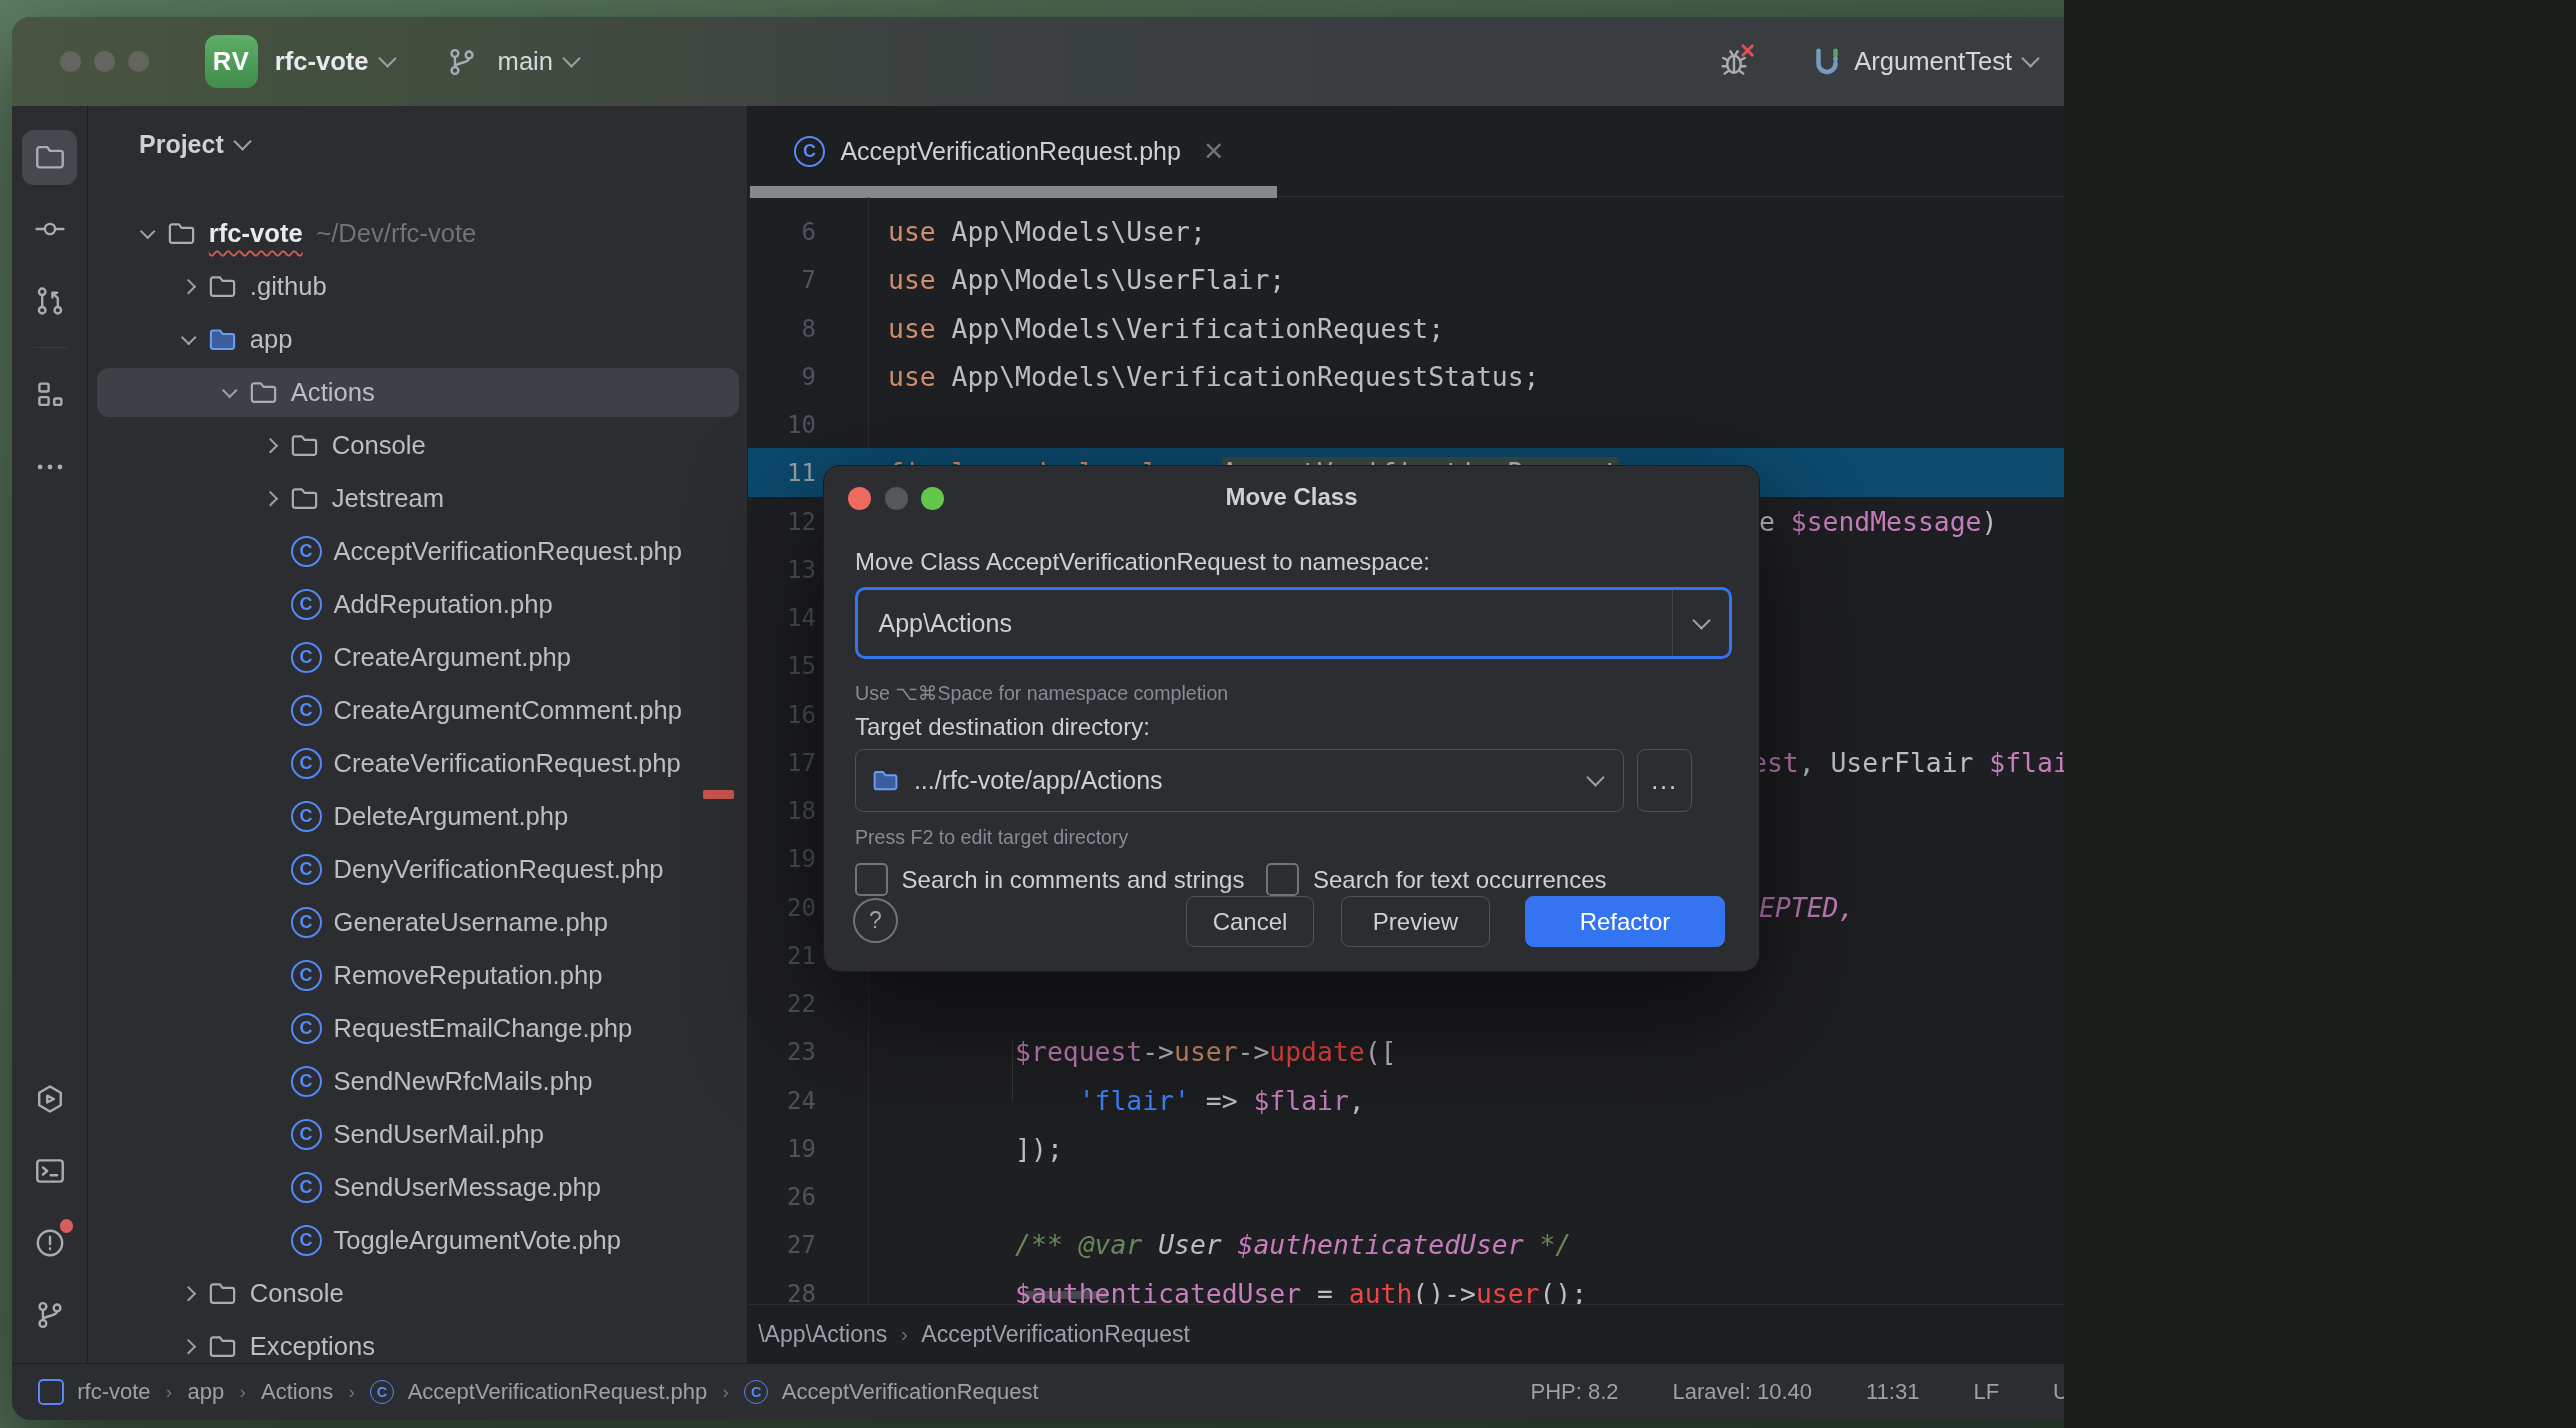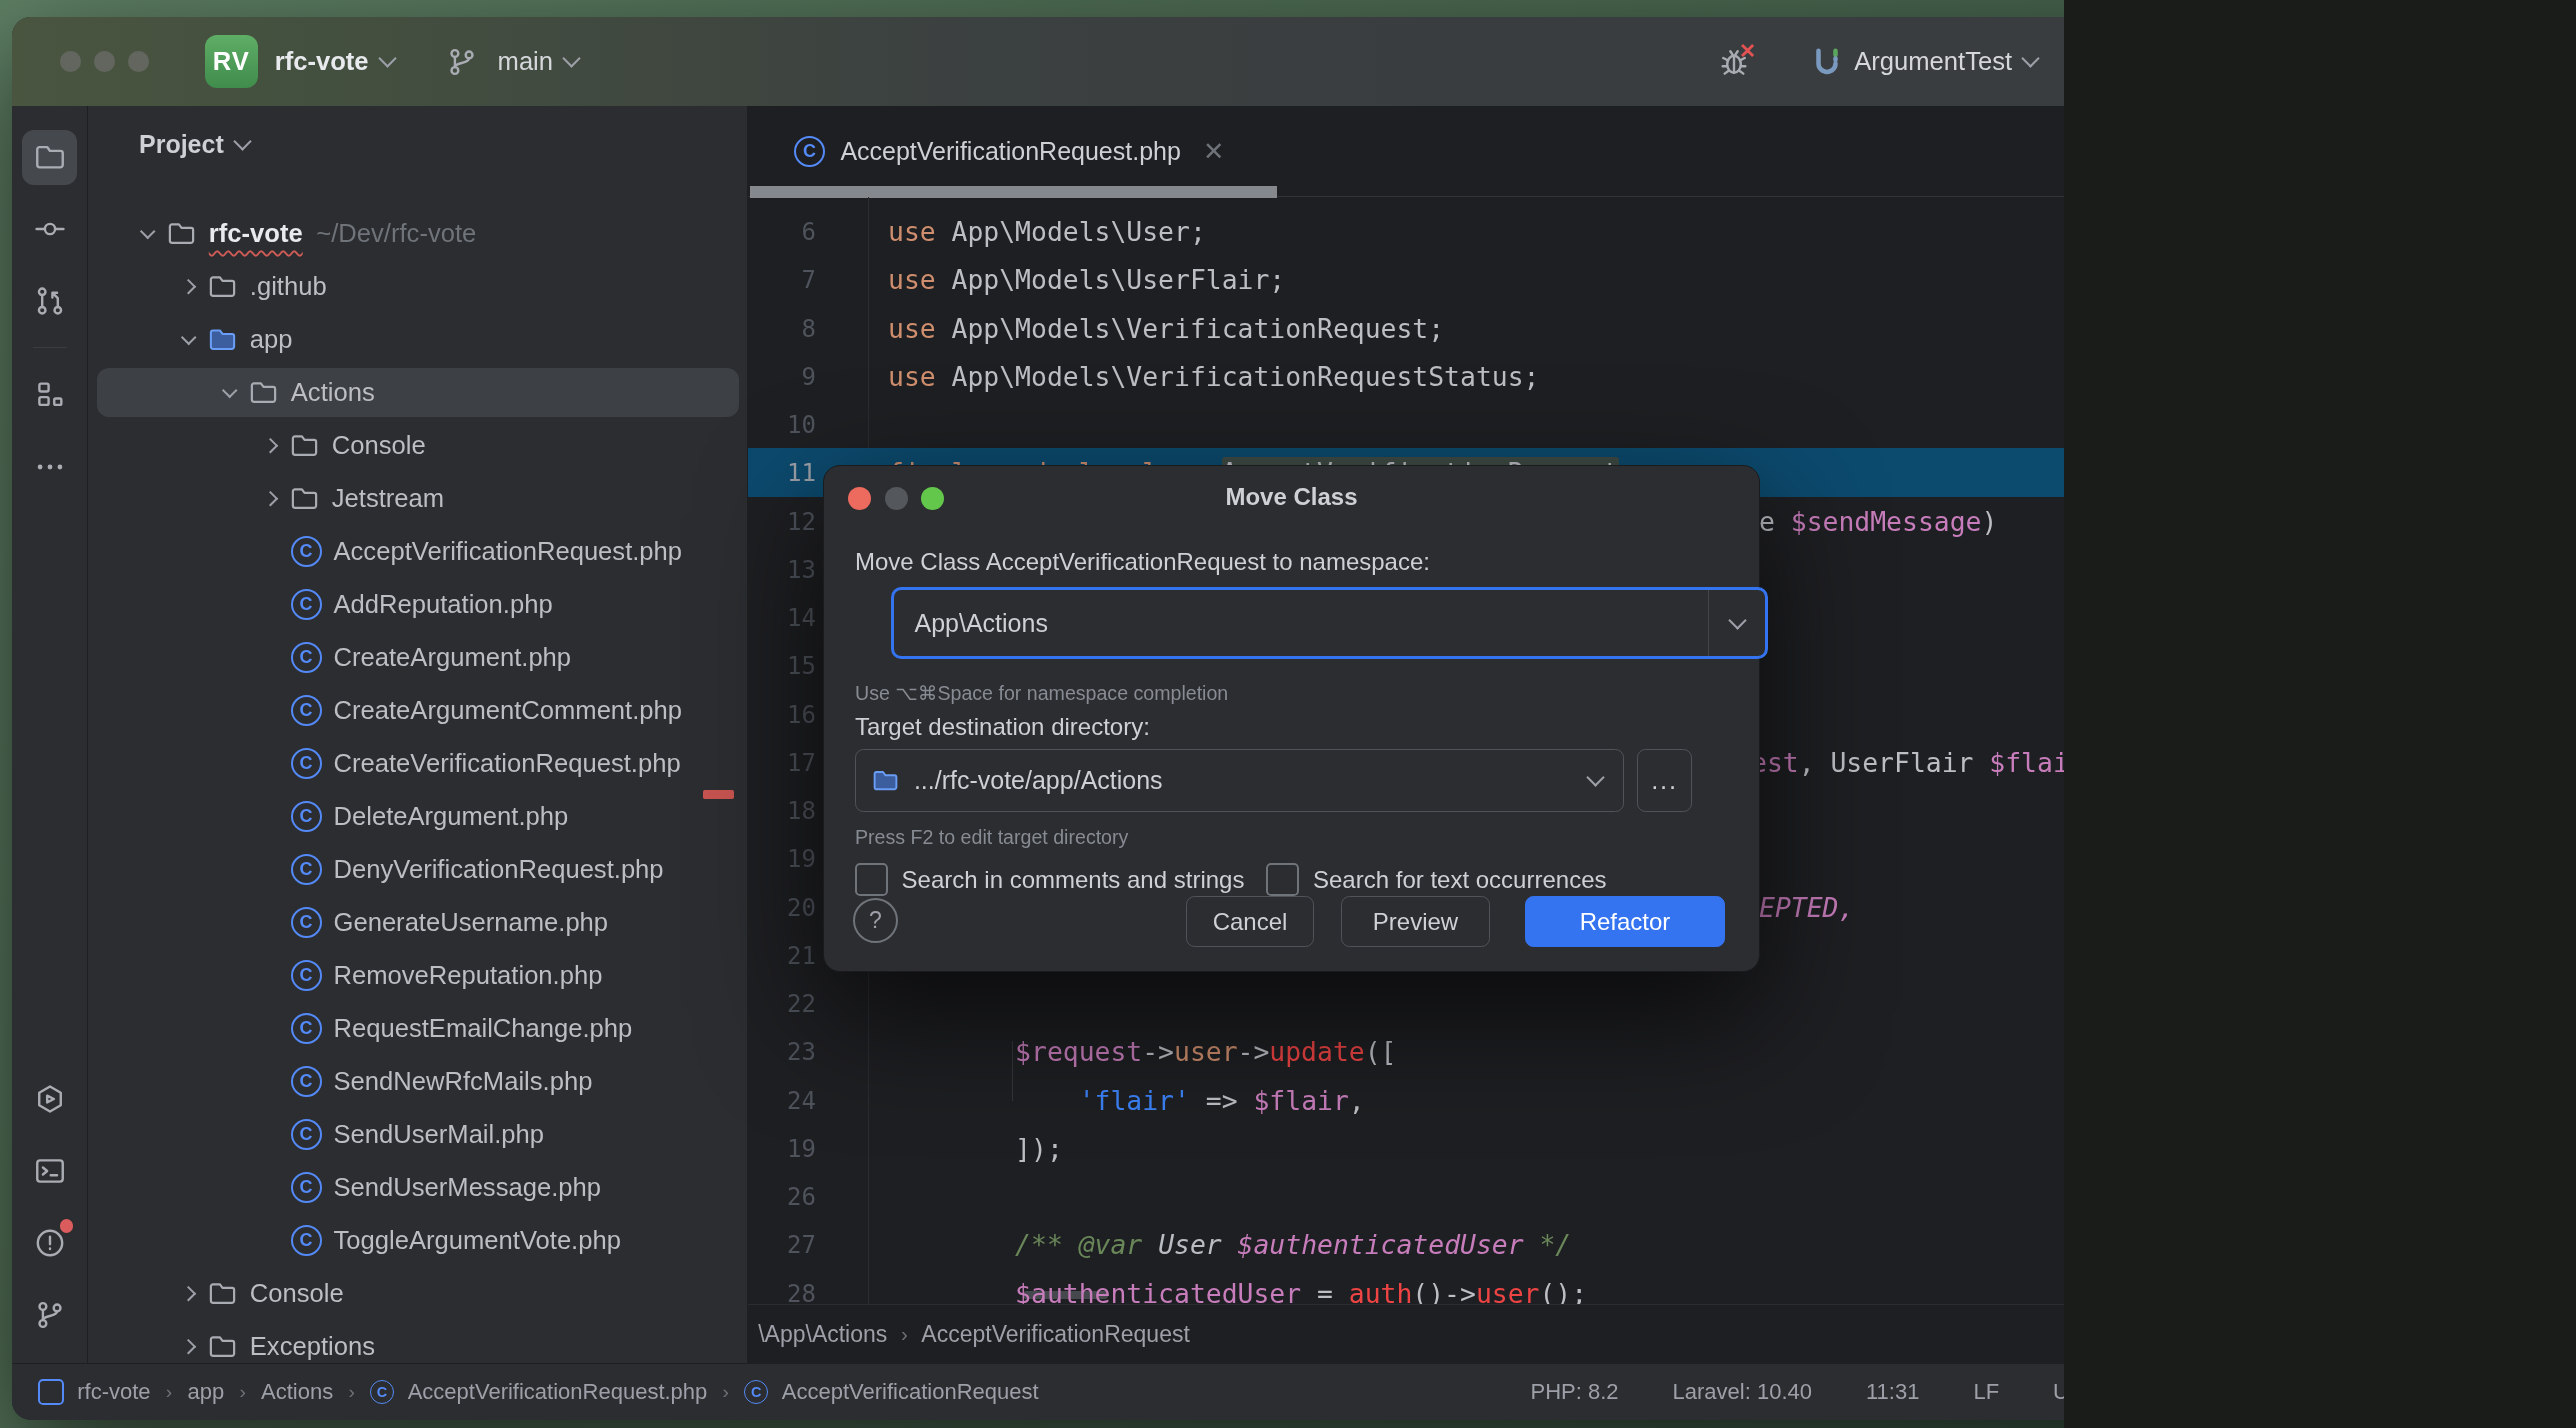--- a/index.html
+++ b/index.html
@@ -99,21 +99,21 @@
   .projsq{width:22px;height:22px;border:2.1px solid #548AF7;border-radius:5.1px;}
   
   .dialog{position:absolute;left:823px;top:465px;width:935px;height:505px;background:#2B2D30;border-radius:17px;
           border:0.9px solid #1a1b1d;box-shadow:0 43px 119px rgba(0,0,0,.68);z-index:50;font-size:24px;color:#CED0D6;}
   .dtl{position:absolute;top:20.5px;left:24px;display:flex;gap:13.6px;}
   .dtl span{width:23px;height:23px;border-radius:50%;}
   .dtitle{position:absolute;top:17px;left:0;right:0;text-align:center;font-weight:bold;color:#CED0D6;}
   .dlabel{position:absolute;left:31px;color:#CED0D6;}
   .dhint{position:absolute;left:31px;font-size:19.6px;color:#878B93;}
   .combo{position:absolute;left:31px;display:flex;align-items:center;background:#2B2D30;color:#CED0D6;font-size:25px;}
-  .combo1{top:121px;width:871px;height:66px;border:3px solid #3574F0;border-radius:10.2px;margin-left:36px;}
+  .combo1{top:121px;width:871px;height:66px;border:3px solid #3574F0;border-radius:10.2px;}
   .combo1 .cval{padding-left:20.5px;}
   .combo-chev{margin-left:auto;height:100%;display:flex;align-items:center;justify-content:center;width:56px;}
   .combo1 .combo-chev{border-left:1.7px solid #43454a;}
   .combo2{top:283px;width:767px;height:61px;border:1.7px solid #50535a;border-radius:8.5px;}
   .combo2 .cval{padding-left:13.6px;}
   .dfolder{margin-left:15.3px;flex:none;display:flex;}
   .dfolder svg{width:29px;height:29px;}
   .dots-btn{position:absolute;left:813px;top:283px;width:53px;height:61px;border:1.7px solid #50535a;border-radius:8.5px;
             display:flex;align-items:center;justify-content:center;color:#CED0D6;font-size:25.6px;letter-spacing:1.7px;}
   .cbrow{position:absolute;top:397px;left:31px;display:flex;align-items:center;}

